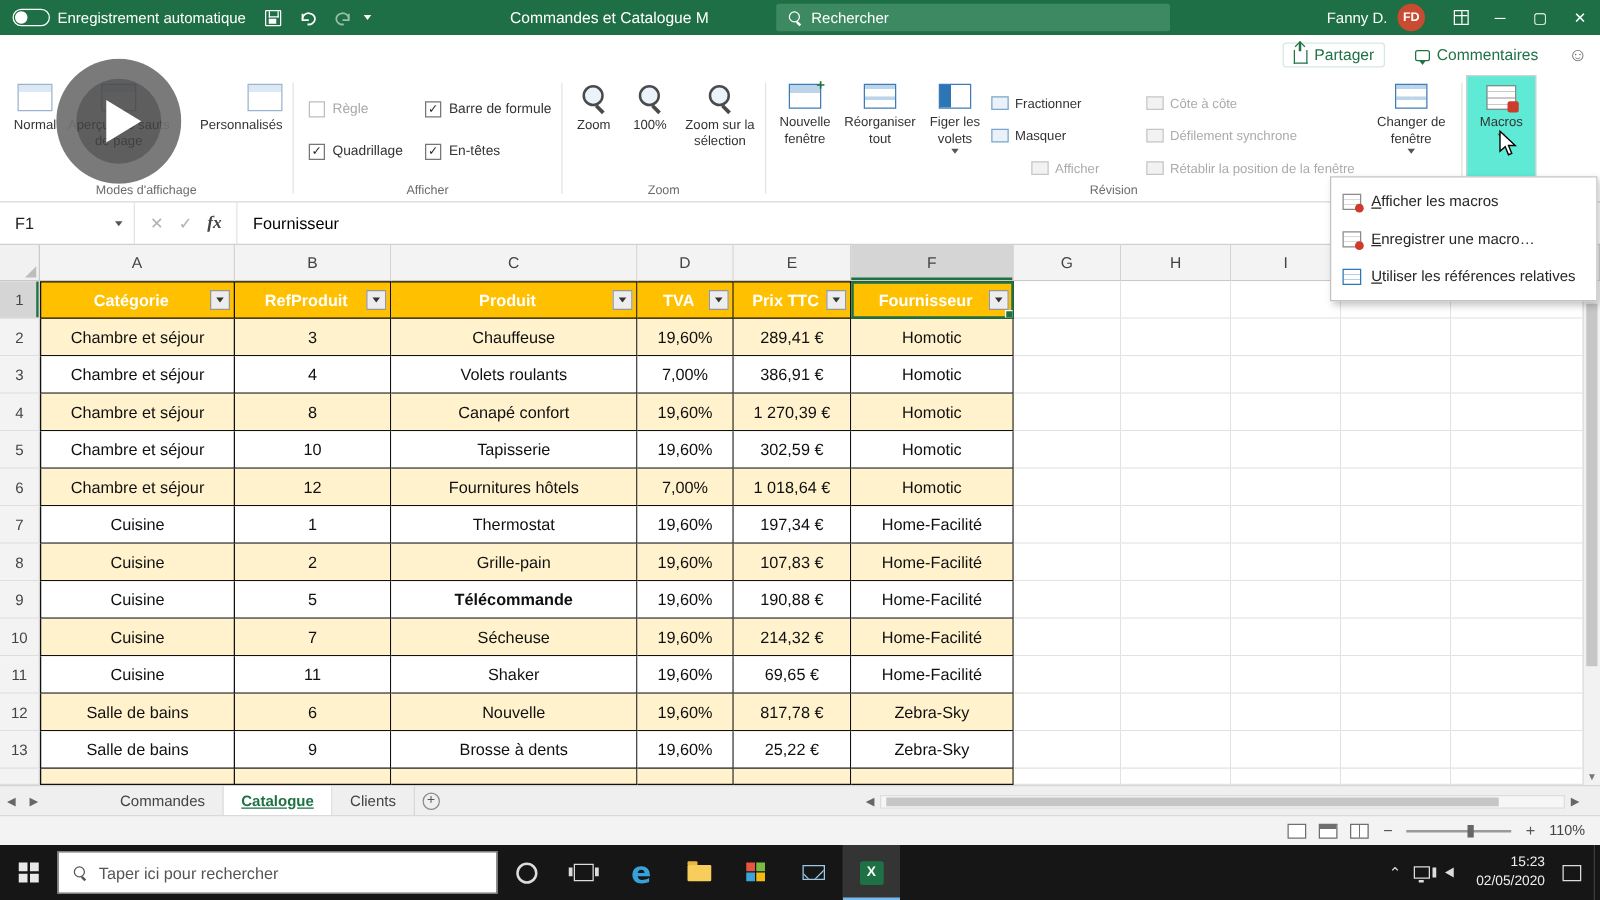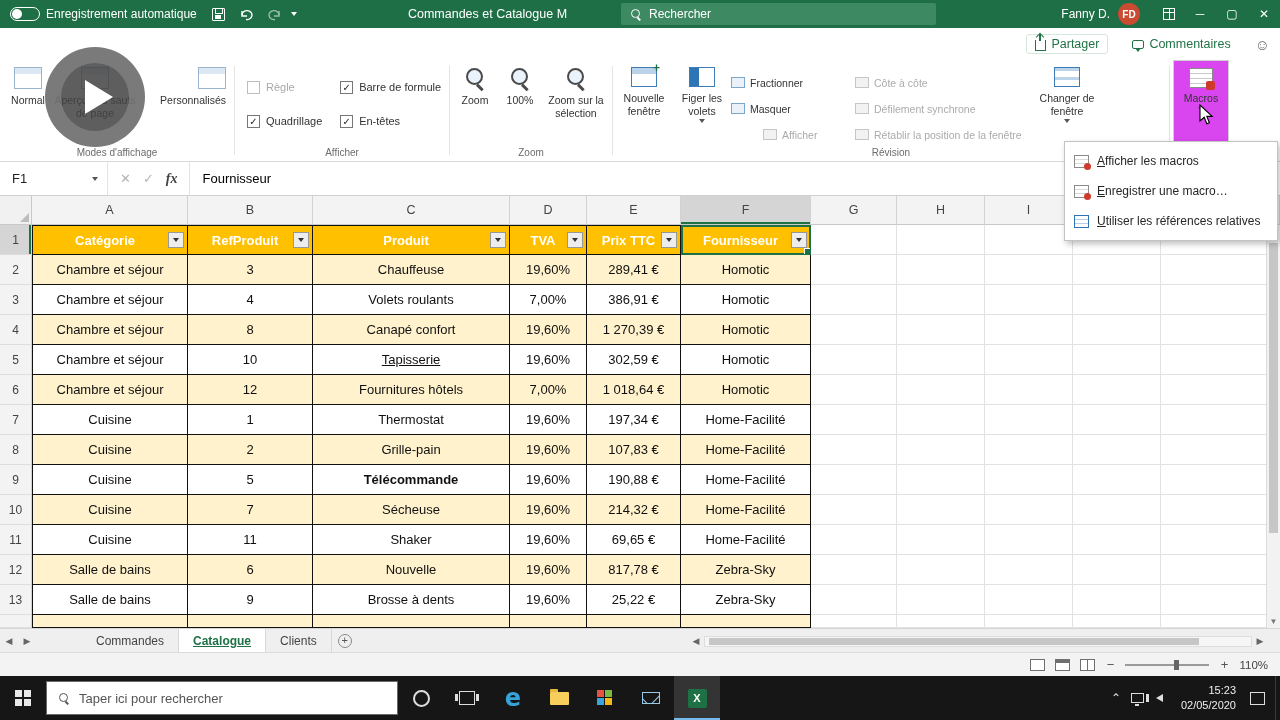--- a/index.html
+++ b/index.html
@@ -72,21 +72,21 @@
   .cbgrid{display:grid;grid-template-rows:22px 22px;grid-auto-flow:column;grid-auto-columns:auto;gap:12px 16px;padding:16px 6px 0 12px;}
   .cb-item{display:flex;align-items:center;gap:6px;font-size:11px;color:#333;}
   .cb-item.dis{color:#a9a9a9;}
   .cb-box{width:13px;height:13px;border:1px solid #767676;background:#fff;display:flex;align-items:center;justify-content:center;font-size:10px;color:#1f1f1f;flex:0 0 auto;}
   .cb-item.dis .cb-box{border-color:#bdbdbd;}
   .smallcol{display:flex;flex-direction:column;padding-top:12px;gap:5px;}
   .sbtn{display:flex;align-items:center;gap:5px;height:21px;font-size:10.5px;color:#333;white-space:nowrap;}
   .sbtn.dis{color:#ababab;padding-left:32px;}
   .sico{width:14px;height:11px;border:1px solid #7BA7CC;background:#EAF1F8;flex:0 0 auto;}
   .sbtn.dis .sico{border-color:#c6c6c6;background:#f2f2f2;}
-  .macros-btn{background:#d946ef;border:1px solid #d0d0d0;}
+  .macros-btn{background:#5eead4;border:1px solid #d0d0d0;}
 
   
   .fbar{height:34px;display:flex;align-items:stretch;background:#fff;border-bottom:1px solid #d0d0d0;}
   .namebox{width:108px;display:flex;align-items:center;padding-left:12px;font-size:13px;position:relative;border-right:1px solid #e3e3e3;}
   .namebox .car{position:absolute;right:9px;top:15px;}
   .fx-area{display:flex;align-items:center;gap:12px;padding:0 12px;border-right:1px solid #e3e3e3;}
   .gray-g{color:#b3b3b3;font-size:13px;}
   .fx{font-family:"Liberation Serif",serif;font-style:italic;font-weight:bold;color:#444;font-size:14px;}
   .fvalue{display:flex;align-items:center;padding-left:12px;font-size:13px;color:#000;}
 
@@ -307,20 +307,24 @@
       <div class="glabel">Zoom</div>
     </div>
     <div class="gsep"></div>
 
     <div class="rgroup" style="width:556px;">
       <div style="display:flex;padding:0 2px;">
         <div class="bigbtn" style="width:58px;">
           <span class="winico plus"></span>
           <span>Nouvelle fenêtre</span>
         </div>
+        <div class="bigbtn" style="width:62px;">
+          <span class="winico grid4"></span>
+          <span>Réorganiser tout</span>
+        </div>
         <div class="bigbtn" style="width:58px;">
           <span class="winico freeze"></span>
           <span>Figer les volets</span>
           <span class="car"></span>
         </div>
         <div class="smallcol" style="width:92px;">
             <div class="sbtn">
               <div class="sico"></div>
               <div style="display: inline;">Fractionner</div>
             </div>
@@ -478,21 +482,21 @@
           <div class="filler" style="width: 86px;"></div>
           <div class="filler" style="width: 88px;"></div>
           <div class="filler" style="width: 88px;"></div>
           <div class="filler" style="width: 88px;"></div>
           <div class="filler" style="width: 119px;"></div>
         </div>
         <div class="grow">
           <div class="rowhdr">5</div>
           <div class="tcell c0" style="width: 156px;">Chambre et séjour</div>
           <div class="tcell" style="width: 125px;">10</div>
-          <div class="tcell" style="width: 197px; text-decoration: underline;">Tapisserie</div>
+          <div class="tcell" style="width: 197px;">Tapisserie</div>
           <div class="tcell" style="width: 77px;">19,60%</div>
           <div class="tcell" style="width: 94px;">302,59 €</div>
           <div class="tcell" style="width: 130px;">Homotic</div>
           <div class="filler" style="width: 86px;"></div>
           <div class="filler" style="width: 88px;"></div>
           <div class="filler" style="width: 88px;"></div>
           <div class="filler" style="width: 88px;"></div>
           <div class="filler" style="width: 119px;"></div>
         </div>
         <div class="grow">

